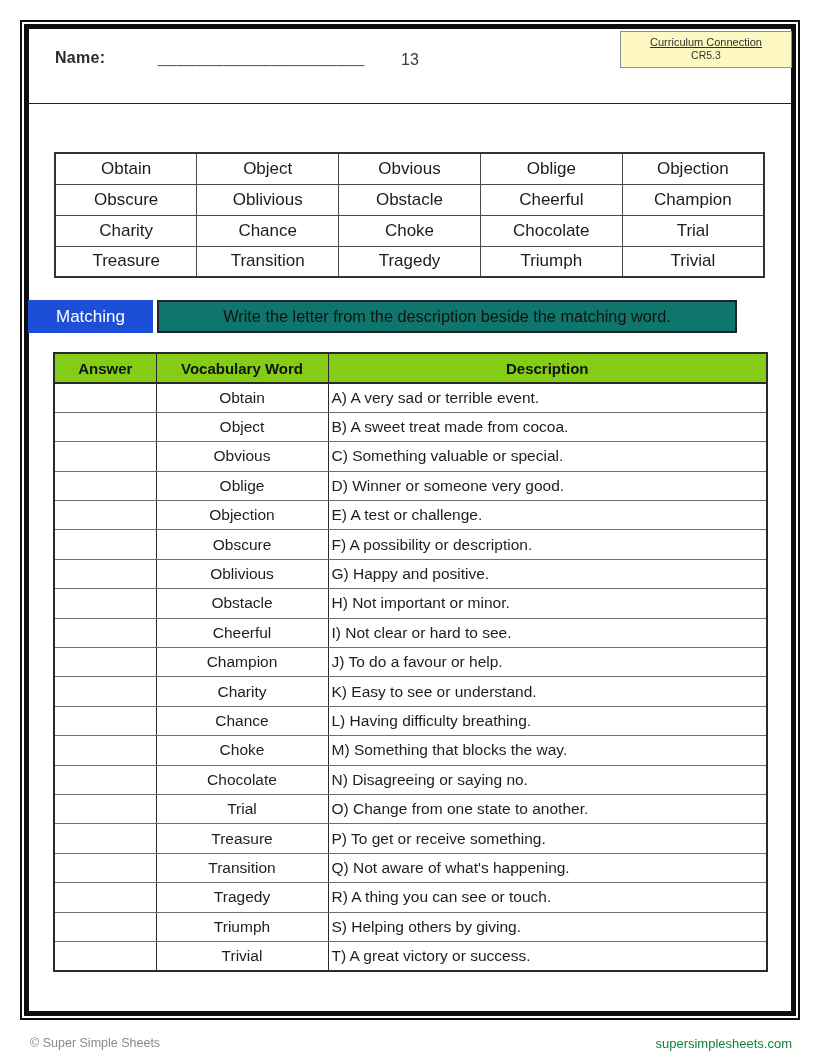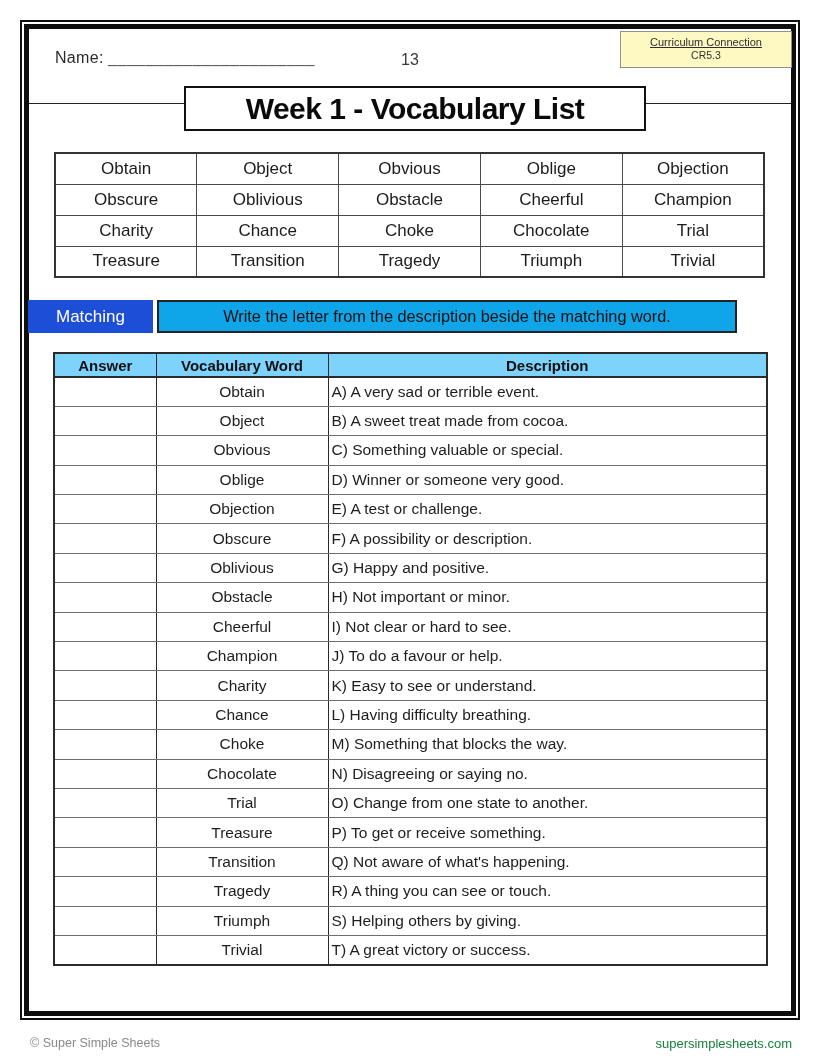--- a/index.html
+++ b/index.html
@@ -7,22 +7,22 @@
   .page {
     position:relative; width:820px; height:1058px; background:#ffffff;
     font-family:"Liberation Sans","DejaVu Sans",sans-serif; color:#1c1c1c; overflow:hidden;
   }
   .frame {
     position:absolute; left:24px; top:24px; width:772px; height:992px;
     border:5px solid #0e0e0e; outline:2px solid #0e0e0e; outline-offset:2px;
     background:transparent; pointer-events:none;
   }
   .name-row { position:absolute; left:55px; top:49px; font-size:16px; color:#2b2b2b; }
-  .name-label { letter-spacing:0.3px; }
-  .name-line { color:#555; letter-spacing:0.5px; }
+  .name-label { letter-spacing:0.3px;font-weight:bold; }
+  .name-line { color:#555; letter-spacing:0.5px;margin-left:48px; }
   .page-number { position:absolute; left:0; top:51px; width:820px; text-align:center; font-size:16px; color:#3a3a3a; }
   .badge {
     position:absolute; left:620px; top:31px; width:172px; height:37px;
     background:#fef9c3; border:1px solid #8f8f8f; text-align:center; padding-top:4px;
   }
   .badge-title { font-size:11px; color:#2f2f2f; text-decoration:underline; }
   .badge-code { font-size:10.5px; color:#333; margin-top:1px; }
   .divider { position:absolute; left:29px; top:103px; width:762px; border-top:1.6px solid #222; }
   .title-box {
     position:absolute; left:184px; top:86px; width:462px; height:45px;
@@ -41,33 +41,33 @@
     font-size:17px; color:#1c1c1c; background:#fff;
   }
 
   .match-label {
     position:absolute; left:28px; top:300px; width:125px; height:33px;
     background:#1d4ed8; color:#fff; display:flex; align-items:center; justify-content:center;
     font-size:17px; z-index:2;
   }
   .match-instruction {
     position:absolute; left:157px; top:300px; width:580px; height:33px;
-    background:#0ea5e9; border:2px solid #232323; display:flex; align-items:center; justify-content:center;
+    background:#0f766e; border:2px solid #232323; display:flex; align-items:center; justify-content:center;
     font-size:16.3px; color:#111; z-index:1;
   }
 
   table.match-table {
     position:absolute; left:53px; top:352px; width:715px;
     border-collapse:collapse; table-layout:fixed;
     border:2px solid #2a2a2a; z-index:1;
   }
   table.match-table col.c-ans  { width:102px; }
   table.match-table col.c-word { width:172px; }
   table.match-table th {
-    height:24px; background:#7dd3fc; font-size:15px; font-weight:bold; color:#111;
+    height:30px; background:#84cc16; font-size:15px; font-weight:bold; color:#111;
     border:1.6px solid #2a2a2a; border-bottom:2px solid #2a2a2a; text-align:center;
   }
   table.match-table td {
     height:29.4px; font-size:15.5px; color:#1e1e1e; background:#fff;
     border-left:1.6px solid #2a2a2a; border-right:1.6px solid #2a2a2a;
     border-top:1.7px solid #6e6e6e; border-bottom:1.7px solid #6e6e6e;
   }
   table.match-table td.word { text-align:center; }
   table.match-table td.desc { text-align:left; padding-left:3px; }
 
@@ -85,23 +85,20 @@
     <span class="name-line">______________________</span>
   </div>
   <div class="page-number">13</div>
 
   <div class="badge">
     <div class="badge-title">Curriculum Connection</div>
     <div class="badge-code">CR5.3</div>
   </div>
 
   <div class="divider"></div>
-  <div class="title-box">
-    <span class="title-text">Week 1 - Vocabulary List</span>
-  </div>
 
   <table class="word-bank">
     <tbody>
       <tr>
         <td>Obtain</td>
         <td>Object</td>
         <td>Obvious</td>
         <td>Oblige</td>
         <td>Objection</td>
       </tr>

